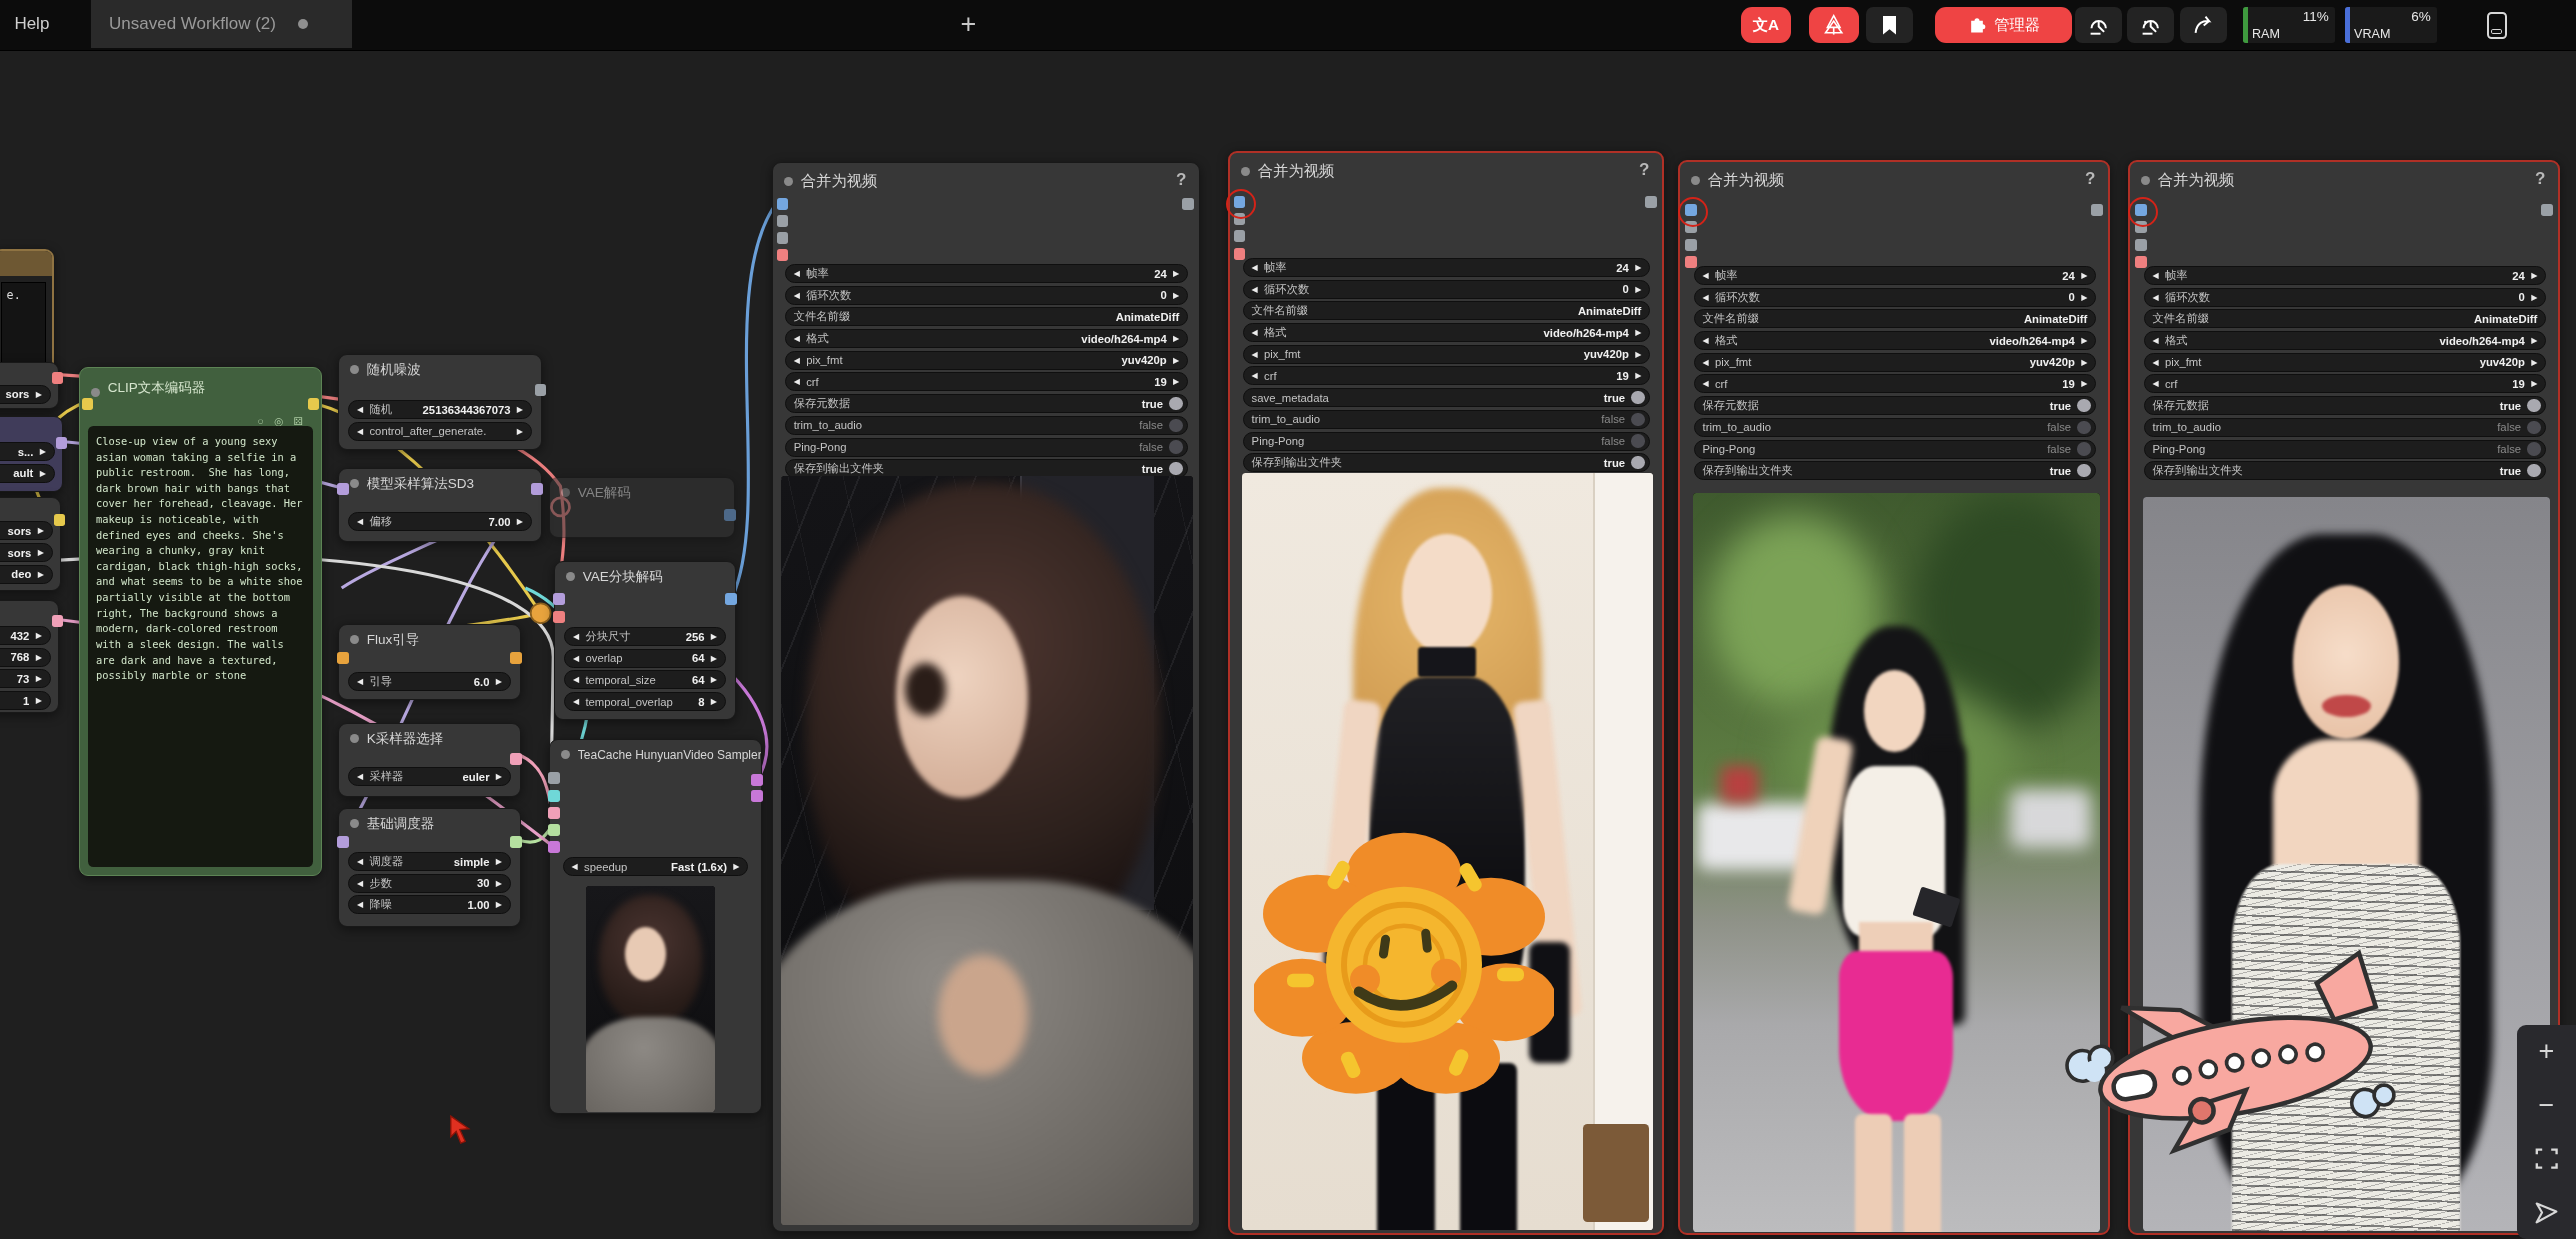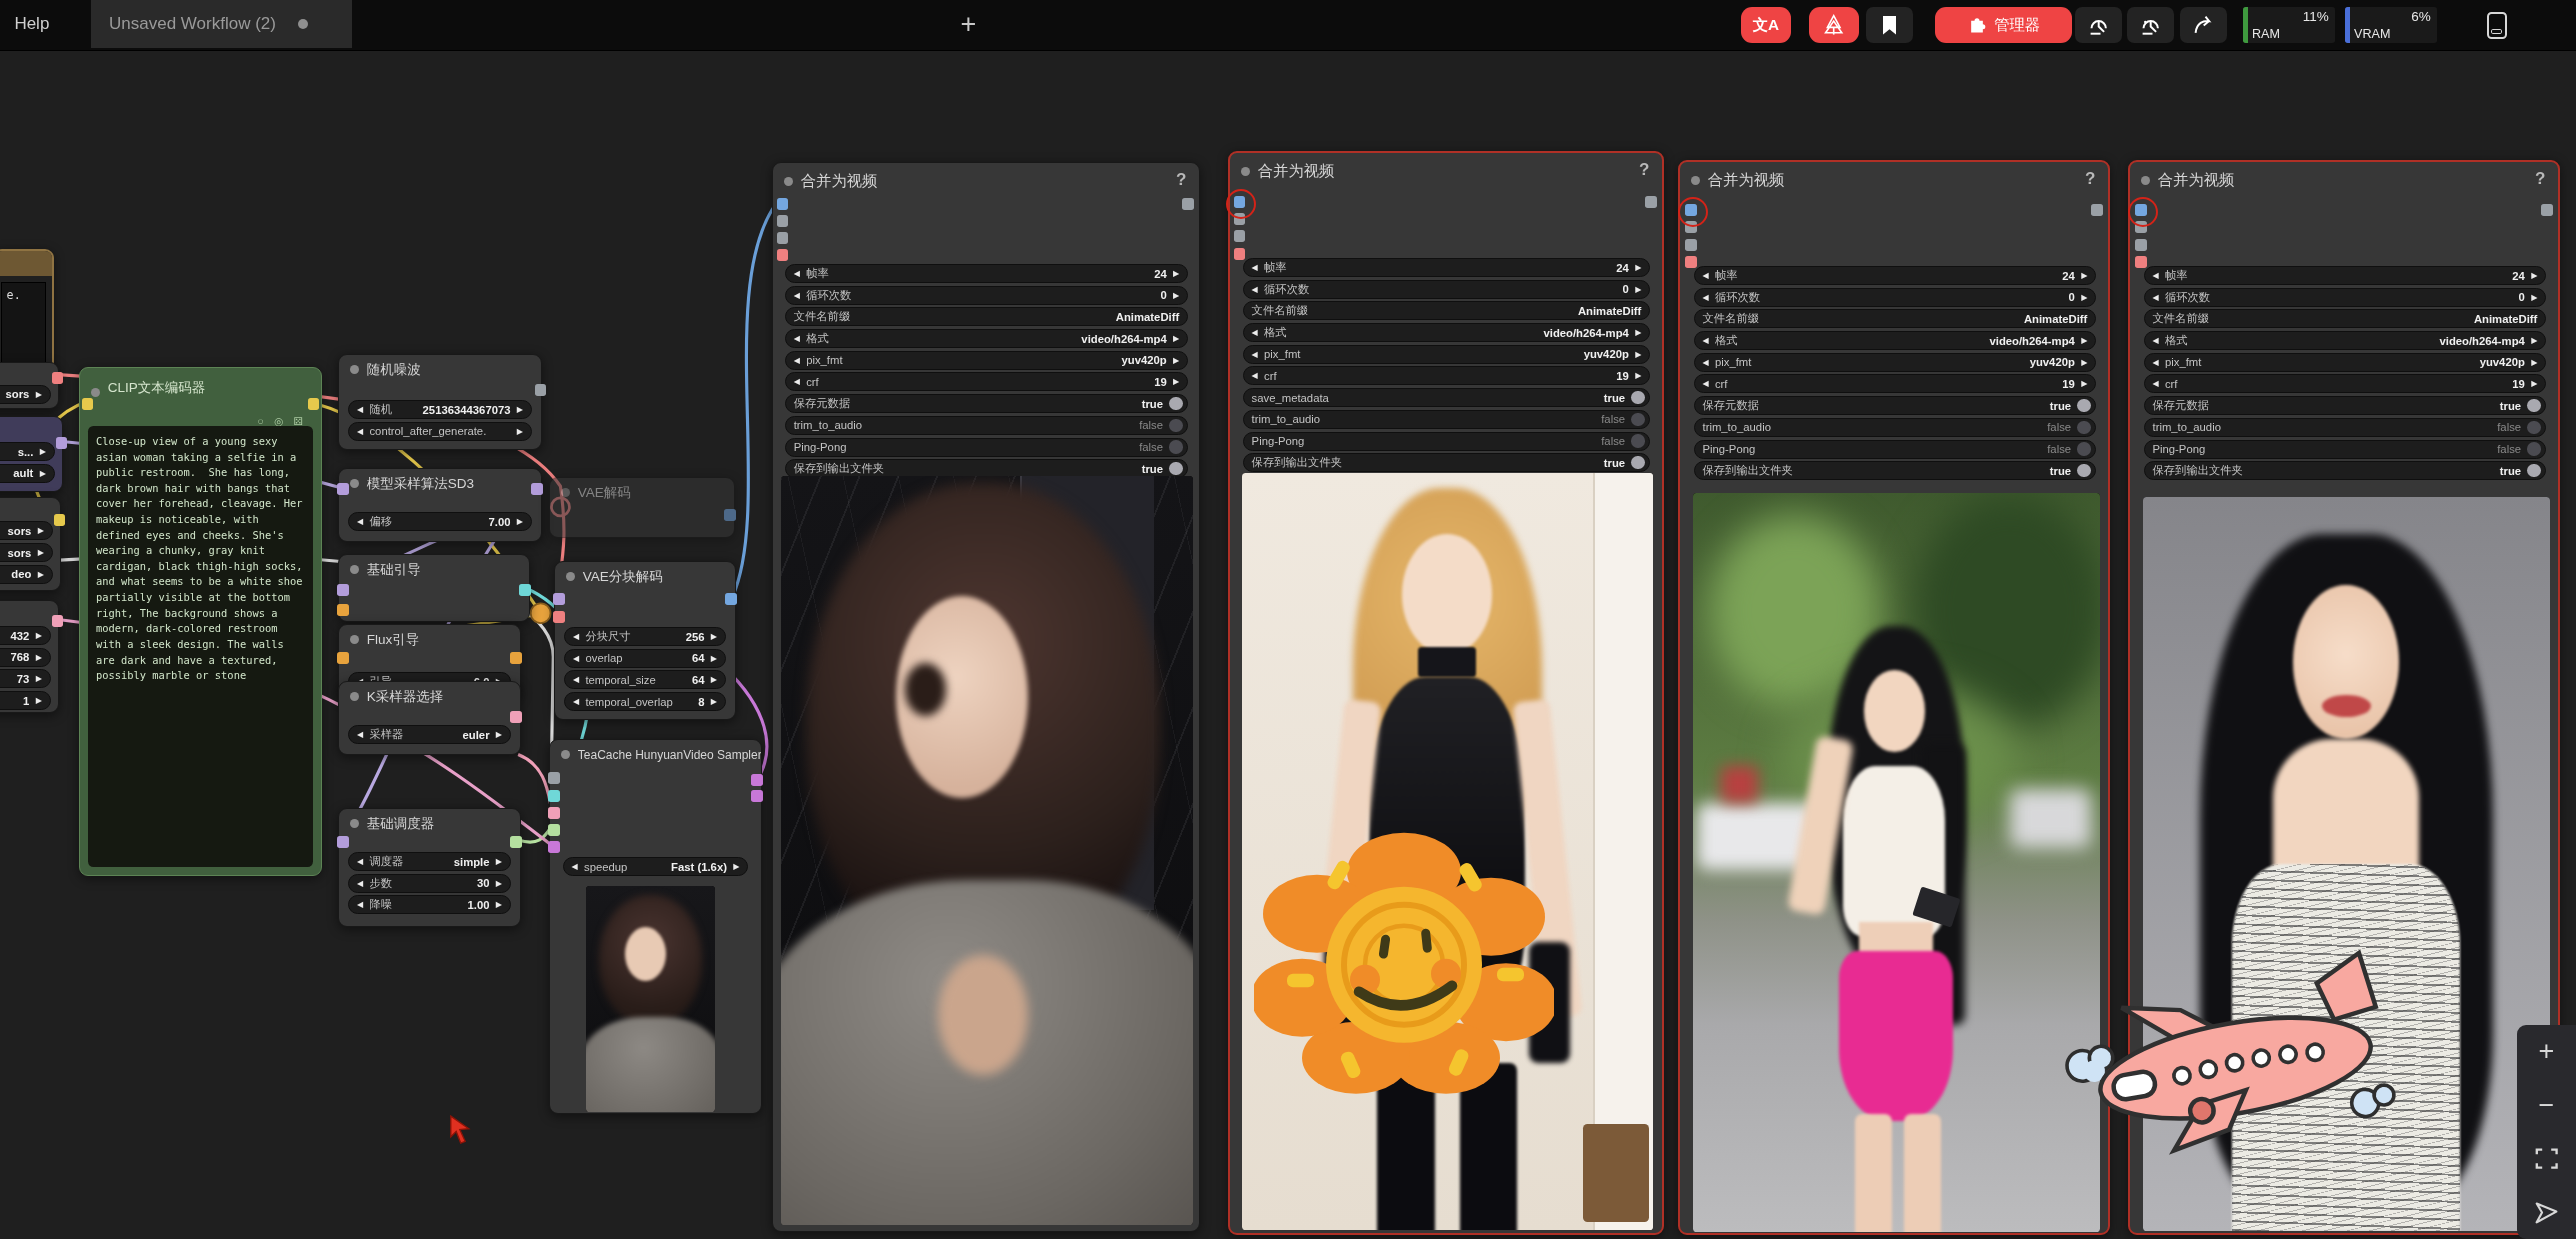--- a/index.html
+++ b/index.html
@@ -277,48 +277,39 @@
     <div class="widgets" style="left:9px;right:9px;top:43px;">
         <div class="widget stepper">
           <span class="warrow">◀</span>
           <span class="wlabel">偏移</span>
           <span class="wvalue">7.00</span>
           <span class="warrow">▶</span>
         </div>
       </div>
   </div>
 
-  <div class="node" style="left:338px;top:554px;width:192px;height:68px;">
-    <div class="ntitle">
-        <span class="ndot"></span>
-        <span>基础引导</span>
-      </div>
-    <span class="slot s-purple" style="left:-1.8px;top:29px;"></span>
-    <span class="slot s-orange" style="left:-1.8px;top:49px;"></span>
-    <span class="slot s-cyan" style="right:-1.8px;top:29px;"></span>
-  </div>
 
   <div class="node" style="left:338px;top:624px;width:183px;height:76px;">
     <div class="ntitle">
         <span class="ndot"></span>
         <span>Flux引导</span>
       </div>
     <span class="slot s-orange" style="left:-1.8px;top:27px;"></span>
     <span class="slot s-orange" style="right:-1.8px;top:27px;"></span>
     <div class="widgets" style="left:9px;right:9px;top:47px;">
         <div class="widget stepper">
           <span class="warrow">◀</span>
           <span class="wlabel">引导</span>
           <span class="wvalue">6.0</span>
           <span class="warrow">▶</span>
         </div>
       </div>
   </div>
 
-  <div class="node" style="left:338px;top:681px;width:183px;height:74px;">
+  <div class="node" style="left:338px;top:723px;width:183px;height:74px;">
     <div class="ntitle">
         <span class="ndot"></span>
         <span>K采样器选择</span>
       </div>
     <span class="slot s-pink" style="right:-1.8px;top:29px;"></span>
     <div class="widgets" style="left:9px;right:9px;top:43px;">
         <div class="widget stepper">
           <span class="warrow">◀</span>
           <span class="wlabel">采样器</span>
           <span class="wvalue">euler</span>

